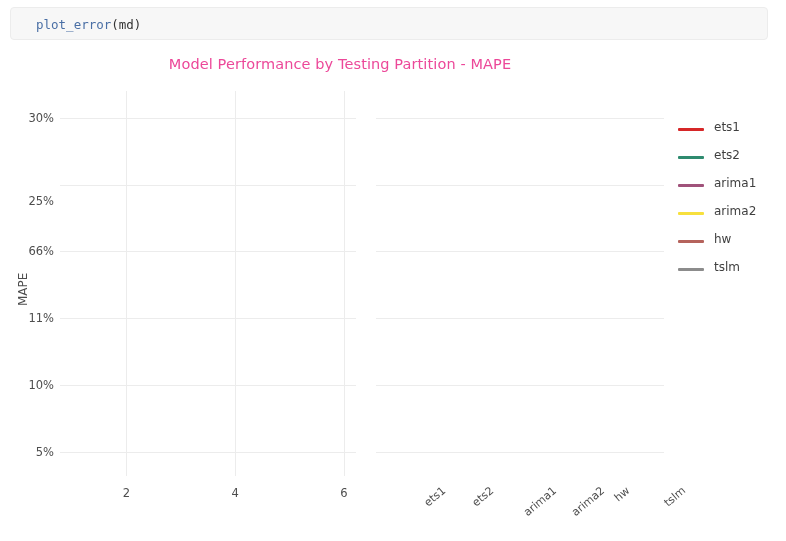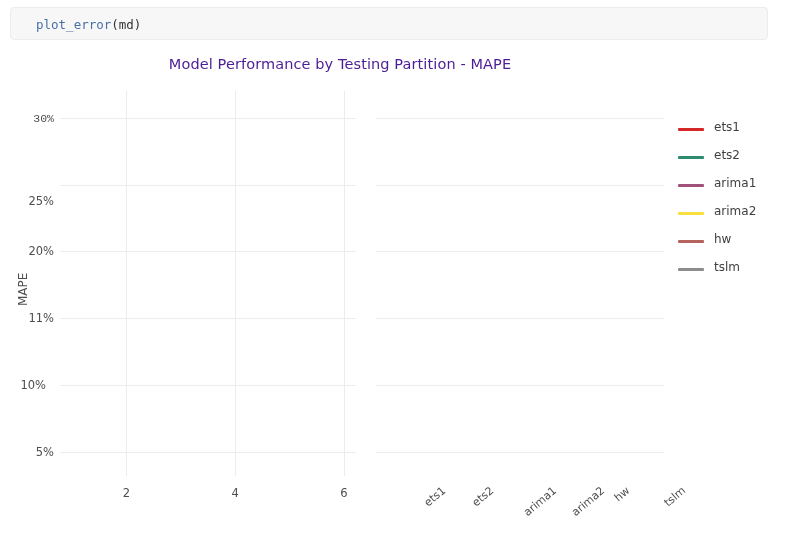--- a/index.html
+++ b/index.html
@@ -18,21 +18,21 @@
     white-space:pre;
   }
   .code-fn{color:#4a6fa5;}
   .code-paren{color:#333;}
   .code-arg{color:#333;}
 
   
   .fig{position:absolute;left:0;top:41px;width:786px;height:500px;}
   .fig-title{
     position:absolute;left:0;top:15px;width:680px;text-align:center;
-    font-size:14.5px;color:#4c1d95;letter-spacing:.1px;
+    font-size:14.5px;color:#ec4899;letter-spacing:.1px;
   }
 
   
   .panel{position:absolute;top:50px;height:385px;}
   #panelA{left:60px;width:296px;}
   #panelB{left:376px;width:288px;}
   .panel-bg{position:absolute;left:0;top:0;right:0;bottom:0;background:#ffffff;}
 
   .gridline{position:absolute;left:0;right:0;height:1px;background:#ececec;}
   .vgridline{position:absolute;top:0;bottom:0;width:1px;background:#ececec;}
@@ -77,25 +77,25 @@
     <div class="code-text"><span class="code-fn">plot_error</span><span class="code-paren">(</span><span class="code-arg">md</span><span class="code-paren">)</span></div>
   </div>
 
   <div class="fig">
 
     <div class="fig-title">Model Performance by Testing Partition - MAPE</div>
 
     <div class="ylabel" id="ylabel" style="left: 16px; top: 264.5px;">MAPE</div>
 
     <div id="yticks">
-        <div class="ytick-label" style="top: 76.7361px; left: 8px; font-family: Liberation Mono, monospace;">30%</div>
+        <div class="ytick-label" style="top: 76.7361px; left: 8px;">30%</div>
         <div class="ytick-label" style="top: 160px; left: 8px;">25%</div>
-        <div class="ytick-label" style="top: 210.417px; left: 8px;">20%</div>
+        <div class="ytick-label" style="top: 210.417px; left: 8px;">66%</div>
         <div class="ytick-label" style="top: 277.257px; left: 8px;">11%</div>
-        <div class="ytick-label" style="top: 344.097px; left: 0;">10%</div>
+        <div class="ytick-label" style="top: 344.097px; left: 8px;">10%</div>
         <div class="ytick-label" style="top: 410.938px; left: 8px;">5%</div>
       </div>
 
     <div class="panel" id="panelA">
       <div class="panel-bg"></div>
       <div id="gridA">
           <div class="gridline" style="top: 26.7361px;"></div>
           <div class="gridline" style="top: 93.5764px;"></div>
           <div class="gridline" style="top: 160.417px;"></div>
           <div class="gridline" style="top: 227.257px;"></div>

